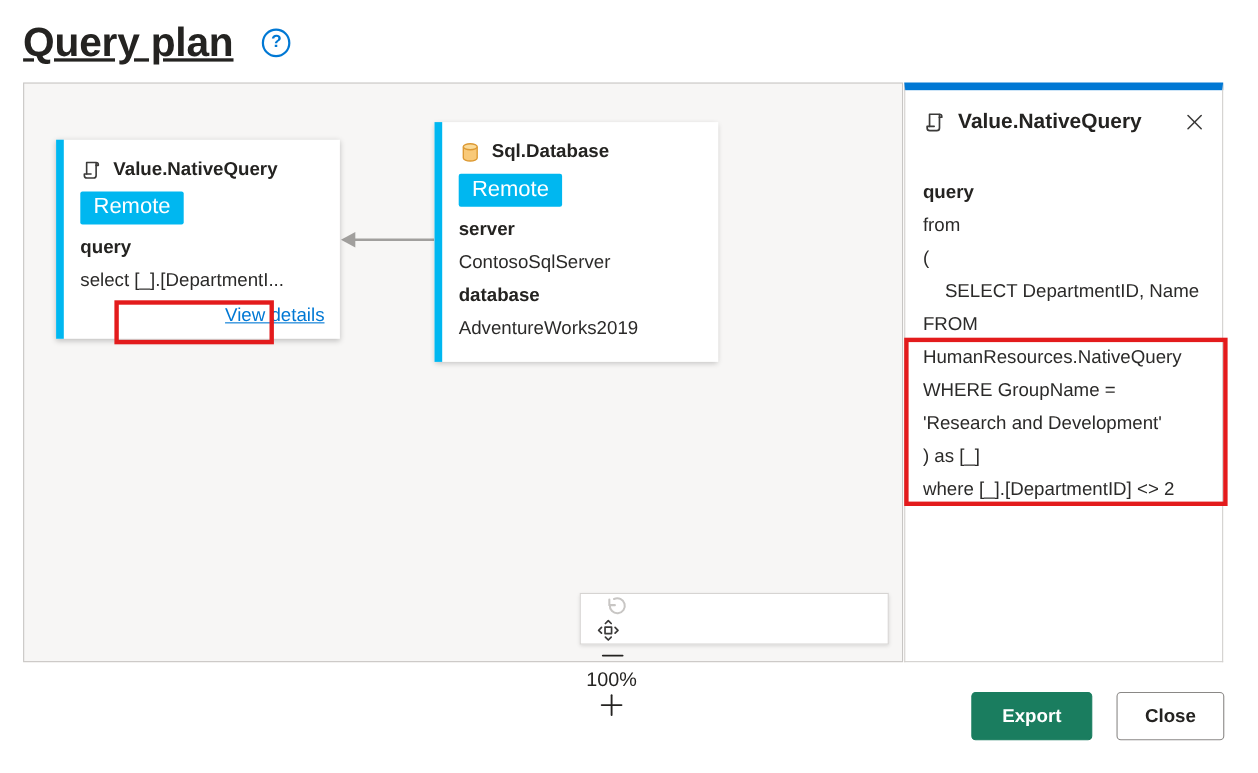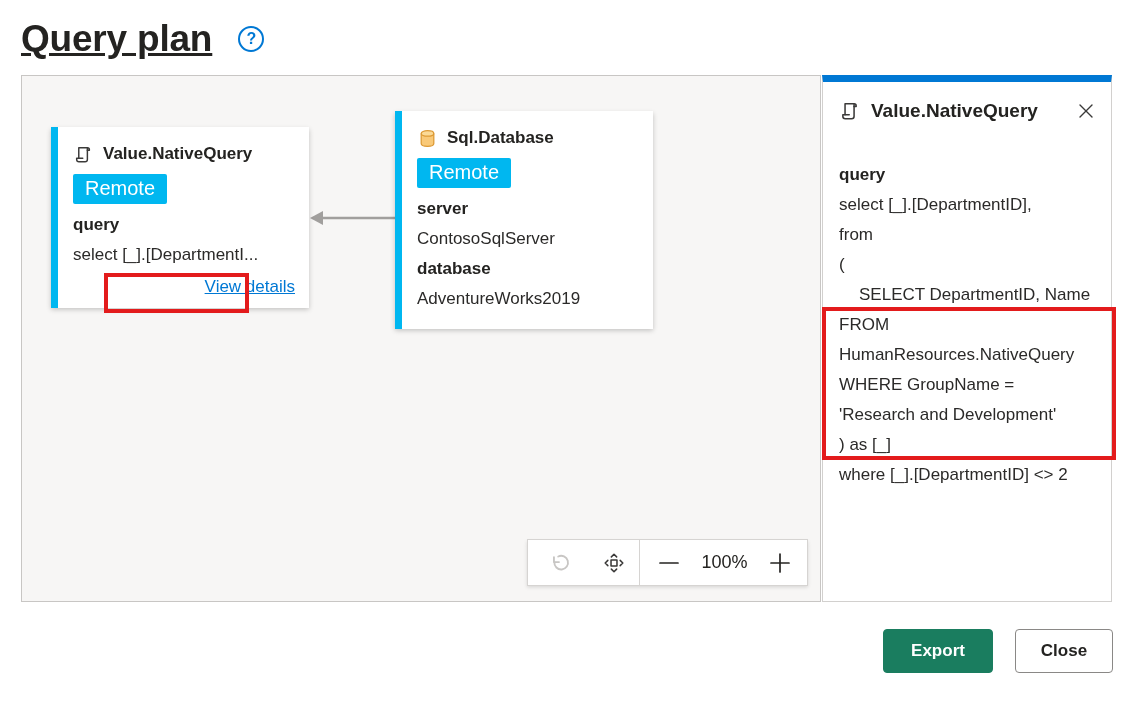--- a/index.html
+++ b/index.html
@@ -45,21 +45,21 @@
   .node2 { left:373px; top:35px; width:258px; height:218px; }
   .edge-arrow { position:absolute; left:287px; top:130px; }
   
   .red-box { position:absolute; border:4px solid #e31b1c; pointer-events:none; z-index:30; }
   .red-box.rb1 { left:82px; top:197px; width:145px; height:40px; }
   
   .zoom-toolbar {
     position:absolute; left:505px; top:463px; width:281px; height:47px;
     background:#ffffff; border:1px solid #d6d4d2;
     box-shadow:0 1.6px 3.6px rgba(0,0,0,.13);
-    display:flex; align-items:stretch;
+    display:flex; align-items:stretch;flex-direction:column;
   }
   .tb-btn { display:flex; align-items:center; justify-content:center; cursor:pointer; background:transparent; border:none; }
   .tb-undo { width:62px; }
   .tb-fit  { width:50px; }
   .tb-divider { width:1px; background:#d6d4d2; margin:0; }
   .tb-minus { width:57px; }
   .tb-zoom-label { width:56px; display:flex; align-items:center; justify-content:center; font-size:18px; color:#242321; }
   .tb-plus { width:55px; }
   
   .panel {
@@ -178,21 +178,20 @@
       <button class="panel-close">
         <svg width="18" height="18" viewBox="0 0 18 18" stroke="#3b3a39" stroke-width="1.4" stroke-linecap="round">
           <line x1="3" y1="3" x2="15" y2="15"></line>
           <line x1="15" y1="3" x2="3" y2="15"></line>
         </svg>
       </button>
     </div>
 
     <div class="panel-lines">
       <div class="q-line bold">query</div>
-      <div class="q-line">select [_].[DepartmentID],</div>
       <div class="q-line">from</div>
       <div class="q-line">(</div>
       <div class="q-line indent">SELECT DepartmentID, Name</div>
       <div class="q-line">FROM</div>
       <div class="q-line">HumanResources.NativeQuery</div>
       <div class="q-line">WHERE GroupName =</div>
       <div class="q-line">'Research and Development'</div>
       <div class="q-line">) as [_]</div>
       <div class="q-line">where [_].[DepartmentID] &lt;&gt; 2</div>
     </div>

